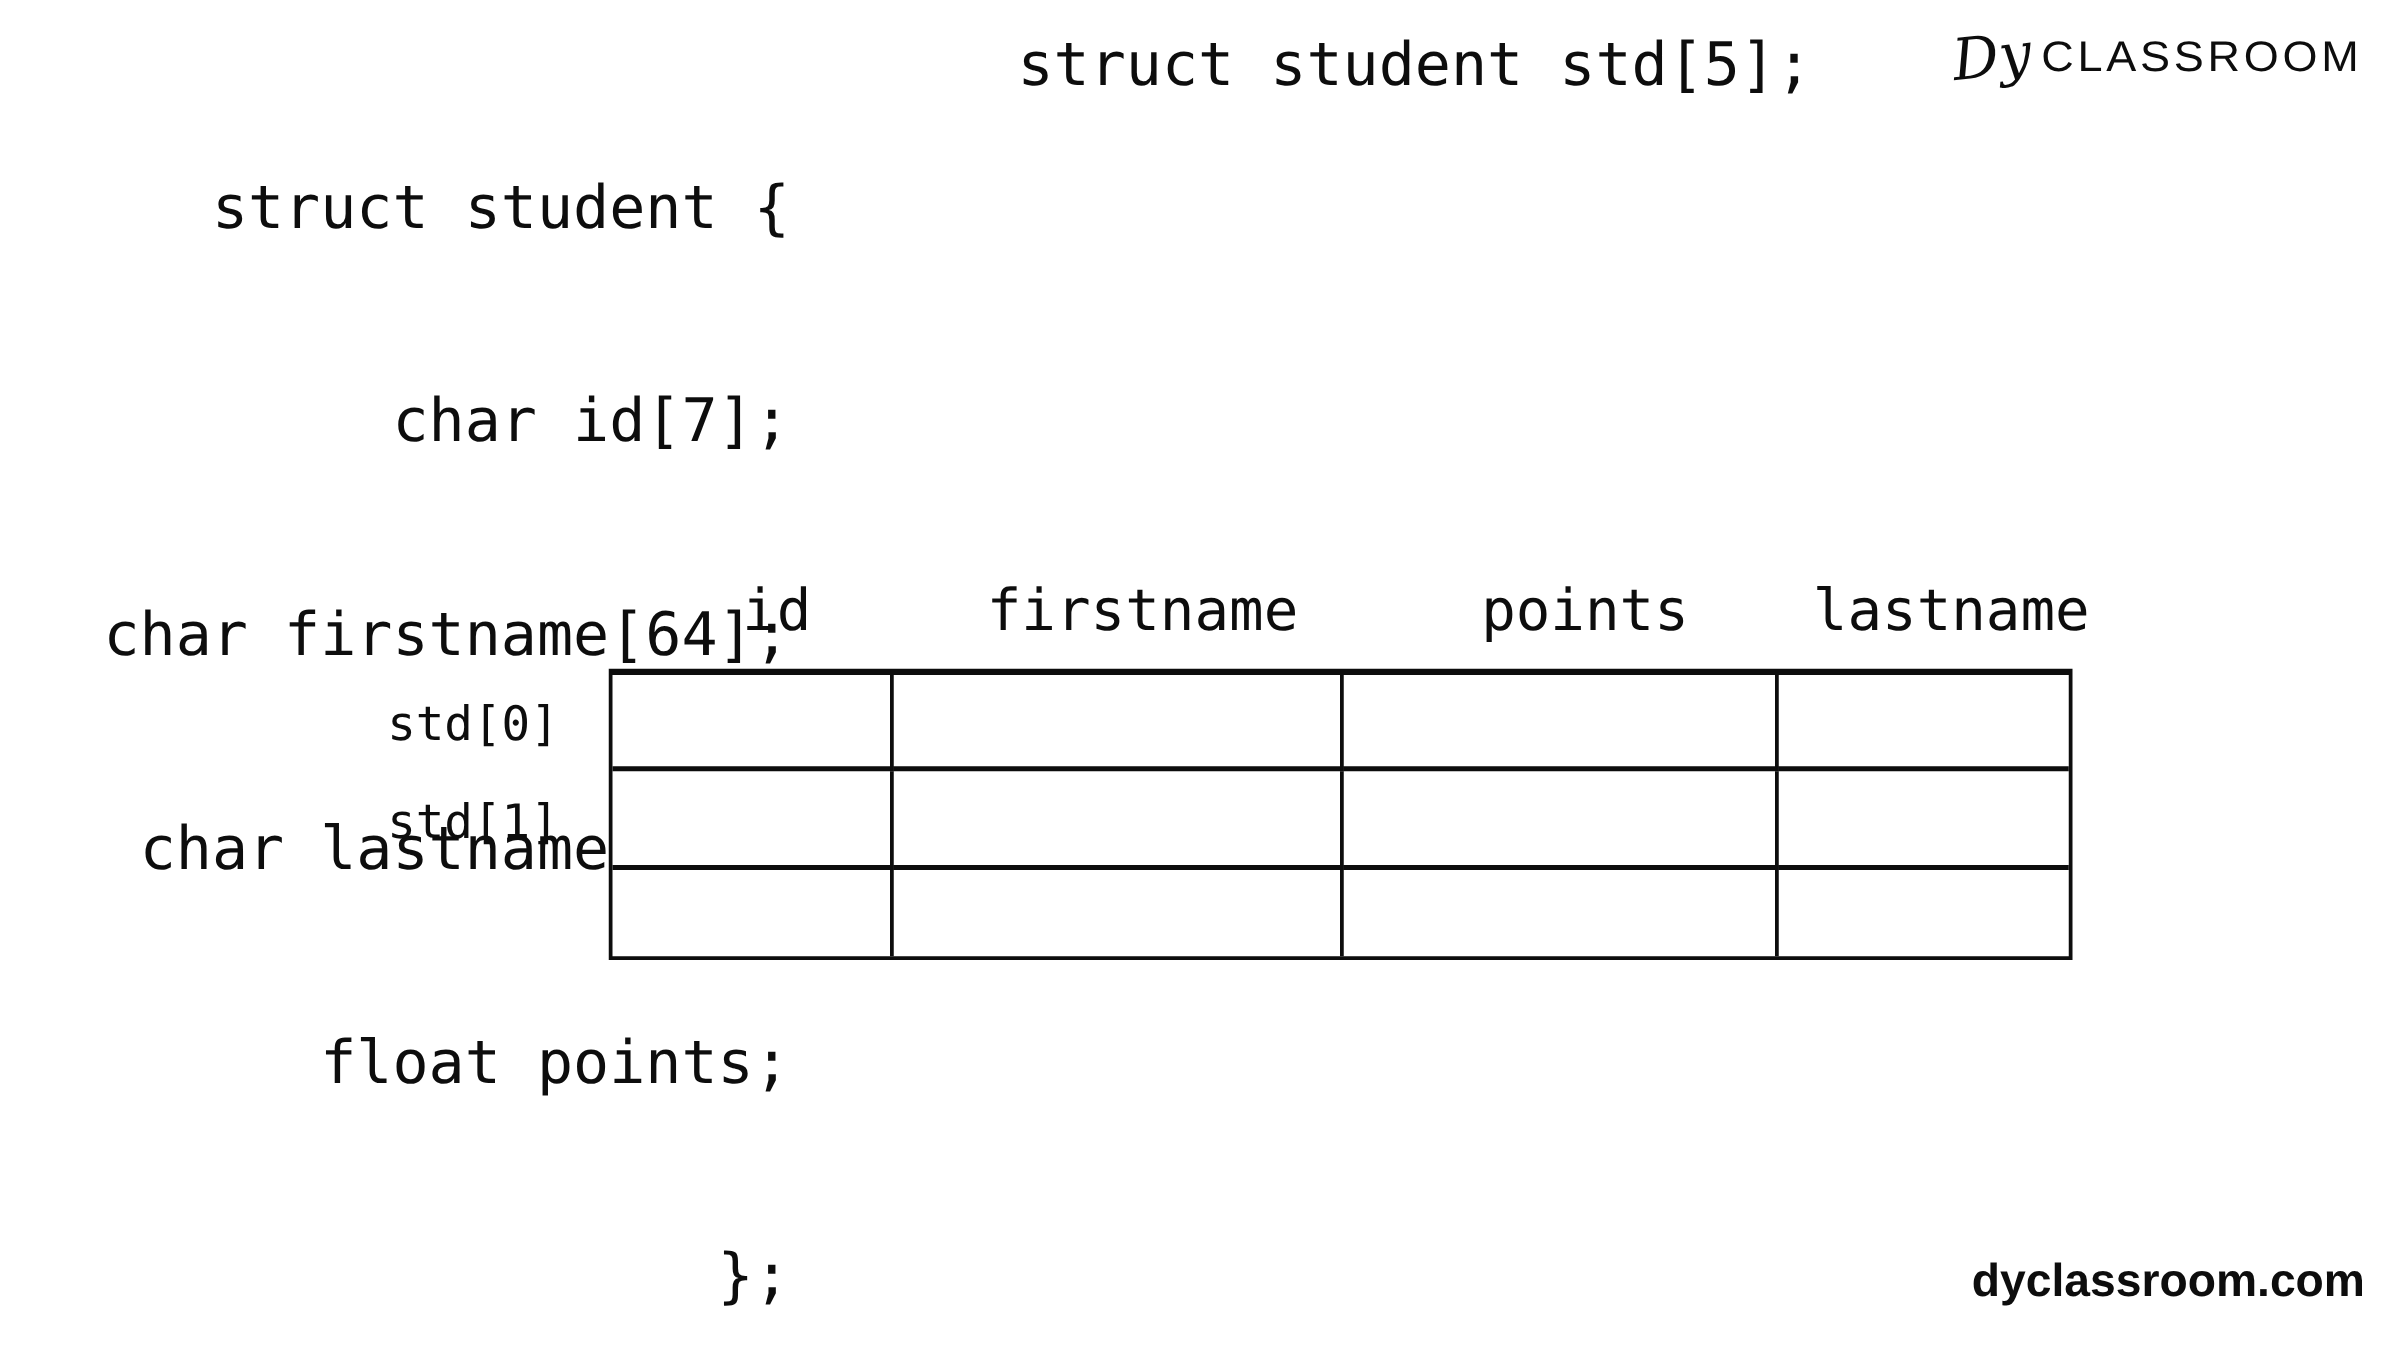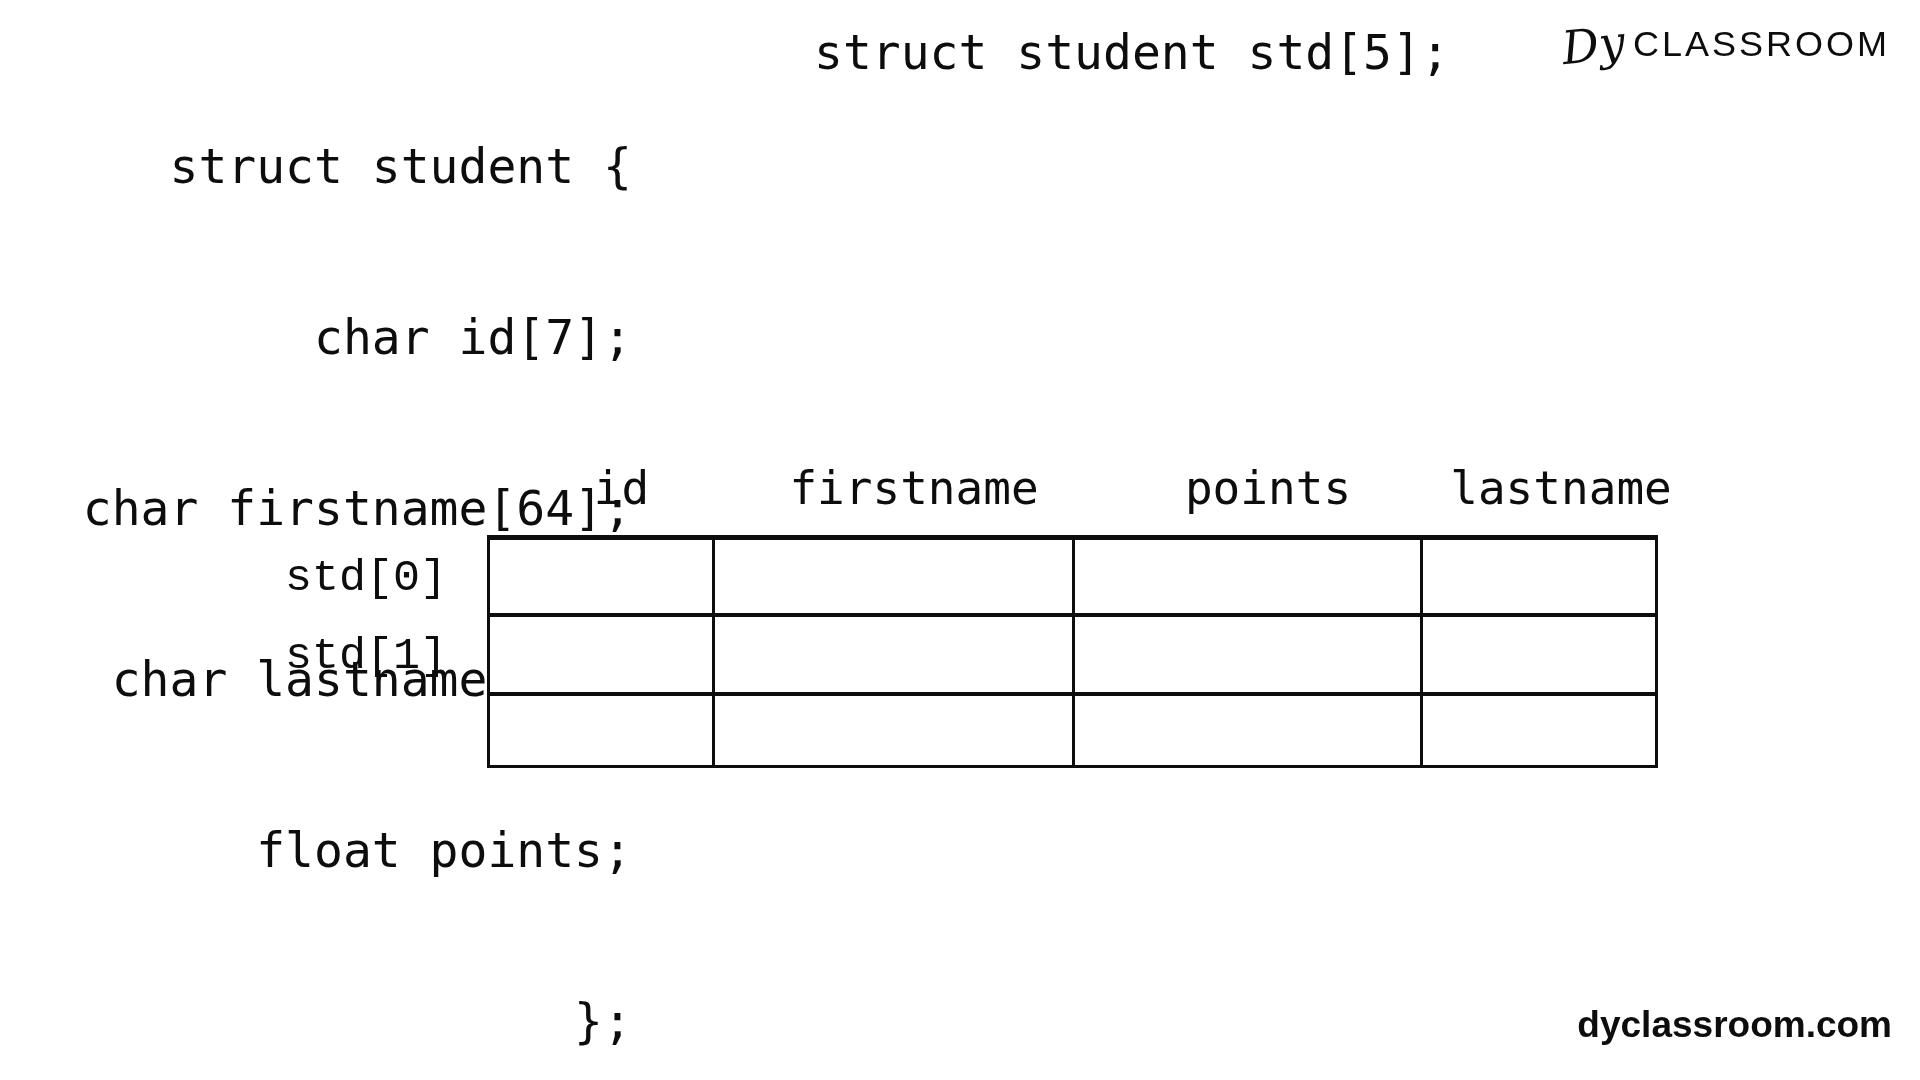--- a/index.html
+++ b/index.html
@@ -63,21 +63,21 @@
 
   
   .row-labels {
     left: 230px; top: 540px;
     width: 217px; height: 225px;
     display: grid;
     grid-template-rows: 77px 79px 69px;
     align-items: center;
     justify-items: end;
   }
-  .row-label { font-size: 45px; font-family: Liberation Mono, monospace; }
+  .row-label { font-size: 38px; }
 
   
   .struct-table {
     left: 487px; top: 535px;
     width: 1171px; height: 233px;
     box-sizing: border-box;
     border: 3px solid #0d0d0d;
     border-top-width: 5px;
     display: grid;
     grid-template-columns: 225px 360px 348px 232px;

